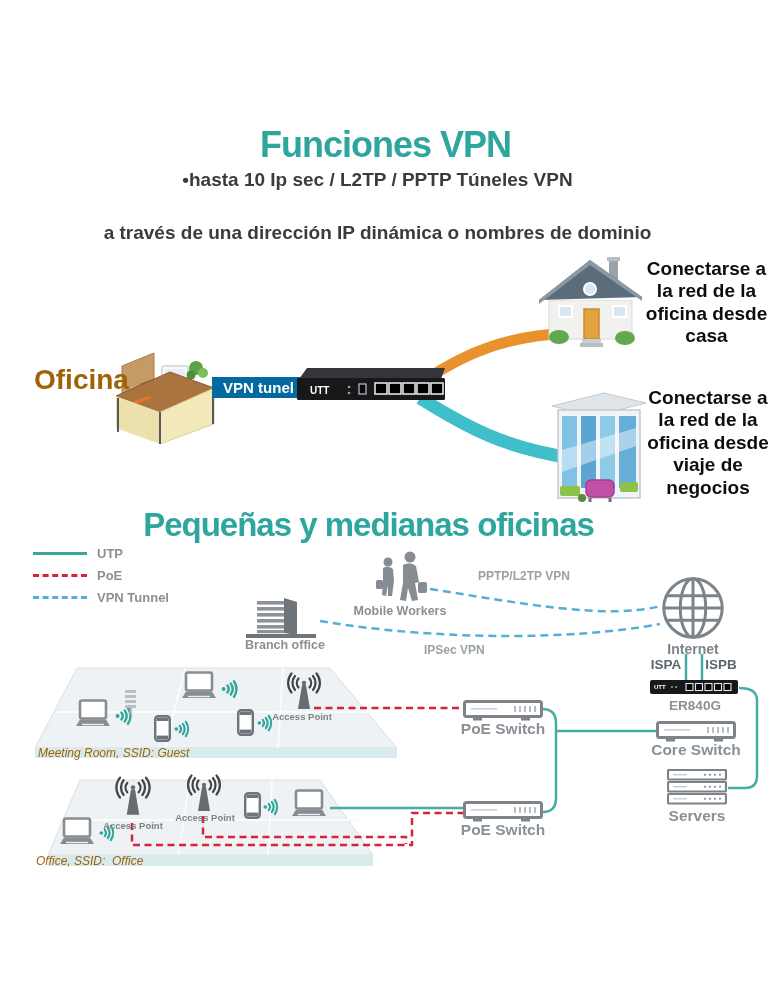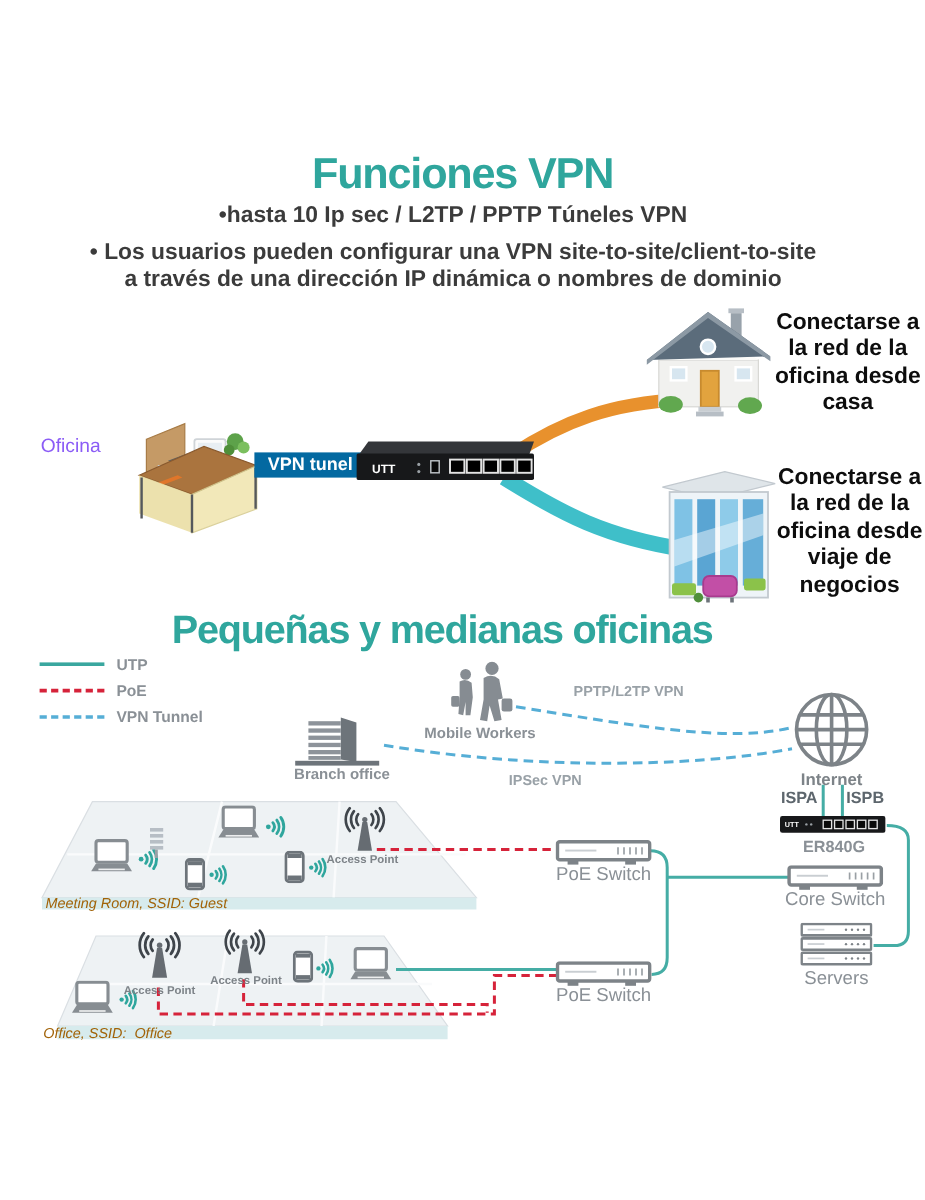--- a/index.html
+++ b/index.html
@@ -4,24 +4,24 @@
 <style>
   html,body{margin:0;padding:0;background:#fff;}
   .stage{position:relative;width:771px;height:1000px;background:#fff;overflow:hidden;
          font-family:"Liberation Sans","DejaVu Sans",sans-serif;padding-left:32px;}
   .abs{position:absolute;}
   .center{text-align:center;}
   .title{left:0;top:124px;width:771px;font-size:36px;font-weight:bold;color:#2FA69D;letter-spacing:-1px;}
   .h2{left:0;top:506px;width:737px;font-size:33px;font-weight:bold;color:#2FA69D;letter-spacing:-1px;}
   .bullet{left:0;width:755px;font-size:19px;font-weight:bold;color:#3b3b3b;}
   .caption{font-size:19px;line-height:1.18;font-weight:bold;color:#0d0d0d;text-align:center;}
-  .oficina{font-size:16px;font-weight:normal;color:#8b5cf6;}
+  .oficina{font-size:28px;font-weight:bold;color:#a16207;}
   .vpnband{background:#0369a1;color:#fff;font-size:15px;font-weight:bold;text-align:center;line-height:21px;}
   .glabel{font-size:12.5px;font-weight:bold;color:#8a9096;text-align:center;}
-  .devlabel{font-size:15.5px;font-weight:normal;color:#8a9096;text-align:center;}
+  .devlabel{font-size:15.5px;font-weight:bold;color:#8a9096;text-align:center;}
   .linklabel{font-size:12px;font-weight:bold;color:#99a1a7;}
   .isplabel{font-size:13.5px;font-weight:bold;color:#5d666d;text-align:center;}
   .netlabel{font-size:14px;font-weight:bold;color:#7d8388;text-align:center;}
   .aplabel{font-size:9.5px;font-weight:bold;color:#7d8388;text-align:center;}
   .ssid{font-size:12px;font-weight:normal;font-style:italic;color:#a16207;white-space:pre;}
   .legend-row{display:flex;align-items:center;height:22px;}
   .legend-line{display:inline-block;width:54px;margin-right:10px;}
   .l-utp{border-top:3px solid #3AA79F;}
   .l-poe{border-top:3px dashed #D6233A;}
   .l-vpn{border-top:3px dashed #56AED6;}
@@ -113,21 +113,20 @@
 
     <g fill="none" stroke="#D6233A" stroke-width="2.5" stroke-dasharray="7 4.5">
       <path d="M314 708 L464 708"></path>
       <path d="M132 823 L132 845 L412 845 L412 813 L464 813"></path>
       <path d="M203 816 L203 837 L406 837 L406 844"></path>
     </g>
   </svg>
 
   <div class="abs title center">Funciones VPN</div>
   <div class="abs bullet center" style="top:169px">•hasta 10 Ip sec / L2TP / PPTP Túneles VPN</div>
-  <div class="abs bullet center" style="top:200px">• Los usuarios pueden configurar una VPN site-to-site/client-to-site</div>
   <div class="abs bullet center" style="top:222px">a través de una dirección IP dinámica o nombres de dominio</div>
 
   <svg class="abs" style="left:533px;top:253px" width="115" height="96" viewBox="0 0 115 96">
     <rect x="74" y="4" width="13" height="4" fill="#b7bec5"></rect>
     <rect x="76" y="8" width="9" height="20" fill="#98a2ab"></rect>
     <rect x="16" y="47" width="83" height="39" fill="#f1f1ef" stroke="#d8d8d4" stroke-width="1"></rect>
     <polygon points="16,47 57,16 99,47" fill="#fbfbf9"></polygon>
     <polygon points="6,47 57,7 109,44" fill="#5b6c7b"></polygon>
     <polygon points="6,47 57,7 109,44 109,48 57,12 6,51" fill="#8c99a4"></polygon>
     <circle cx="57" cy="36" r="6" fill="#d7e6f0" stroke="#fff" stroke-width="2"></circle>

